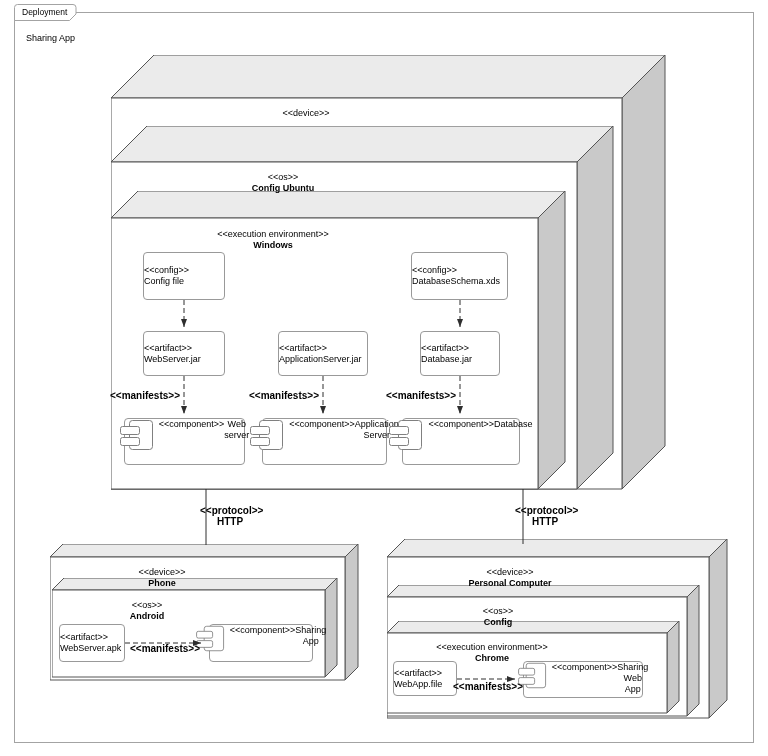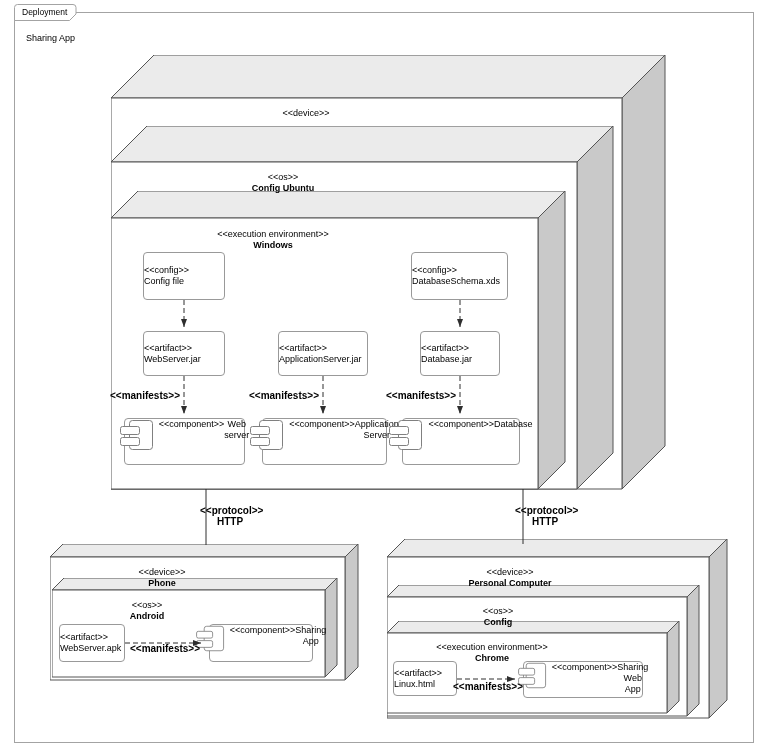--- a/index.html
+++ b/index.html
@@ -209,21 +209,21 @@
       <rect class="ic" x="0.5" y="18.5" width="19" height="8" rx="2"></rect>
     </svg>
     <div class="ctext">
       <span>&lt;&lt;component&gt;&gt;</span>
       <span>Sharing App</span>
     </div>
   </div>
 
   <div class="ibox" style="left:393px;top:661px;width:64px;height:35px;">
     <span>&lt;&lt;artifact&gt;&gt;</span>
-    <span>Linux.html</span>
+    <span>WebApp.file</span>
   </div>
   <div class="ibox comp" style="left:523px;top:661px;width:120px;height:37px;">
     <svg class="icon-comp" width="29" height="27" viewBox="0 0 34 32">
       <rect class="ic" x="9.5" y="1.5" width="23" height="29" rx="3"></rect>
       <rect class="ic" x="0.5" y="7.5" width="19" height="8" rx="2"></rect>
       <rect class="ic" x="0.5" y="18.5" width="19" height="8" rx="2"></rect>
     </svg>
     <div class="ctext">
       <span>&lt;&lt;component&gt;&gt;</span>
       <span>Sharing Web App</span>

